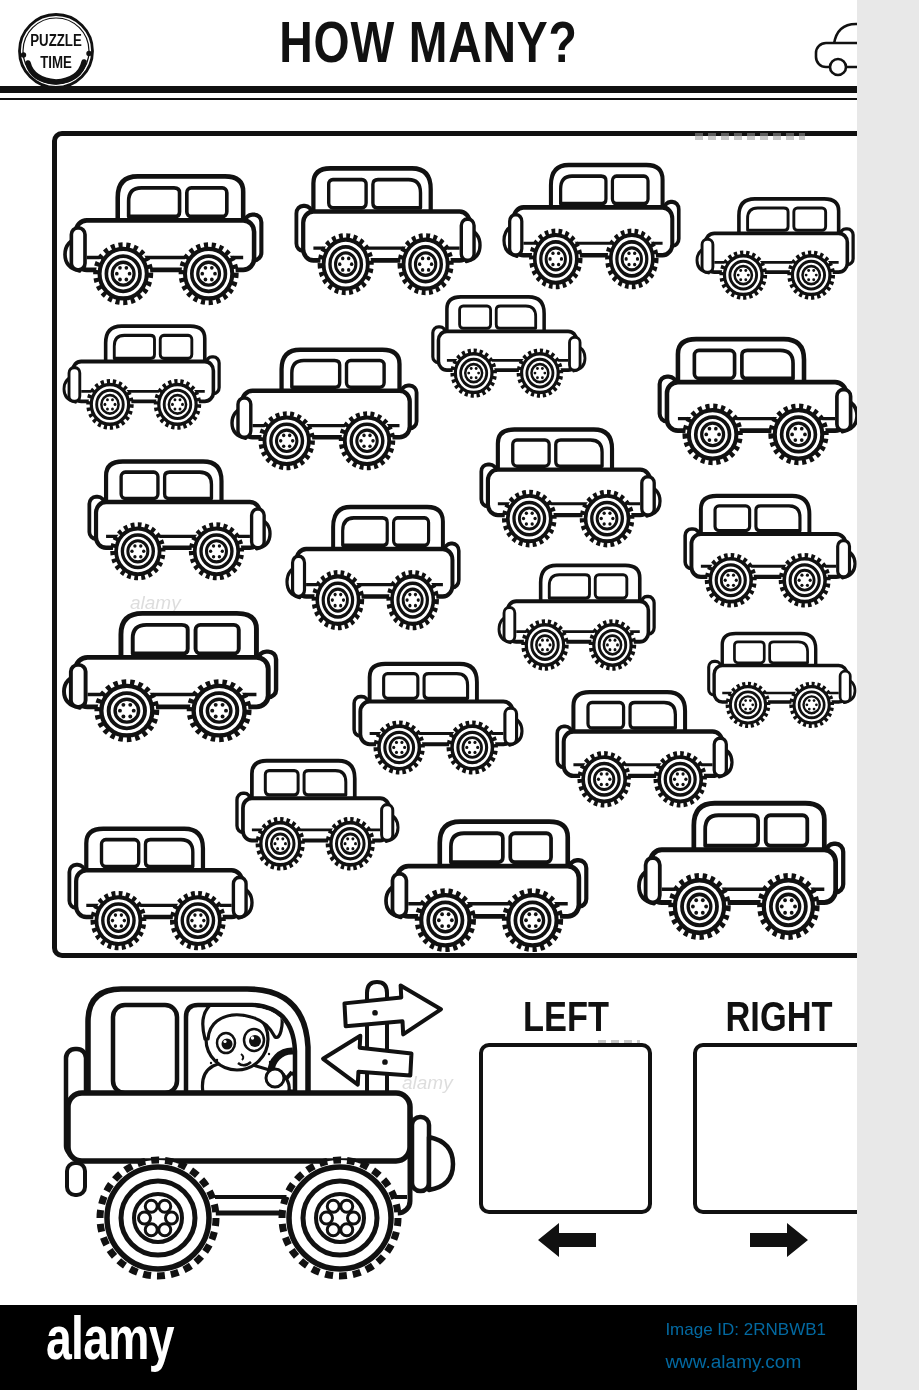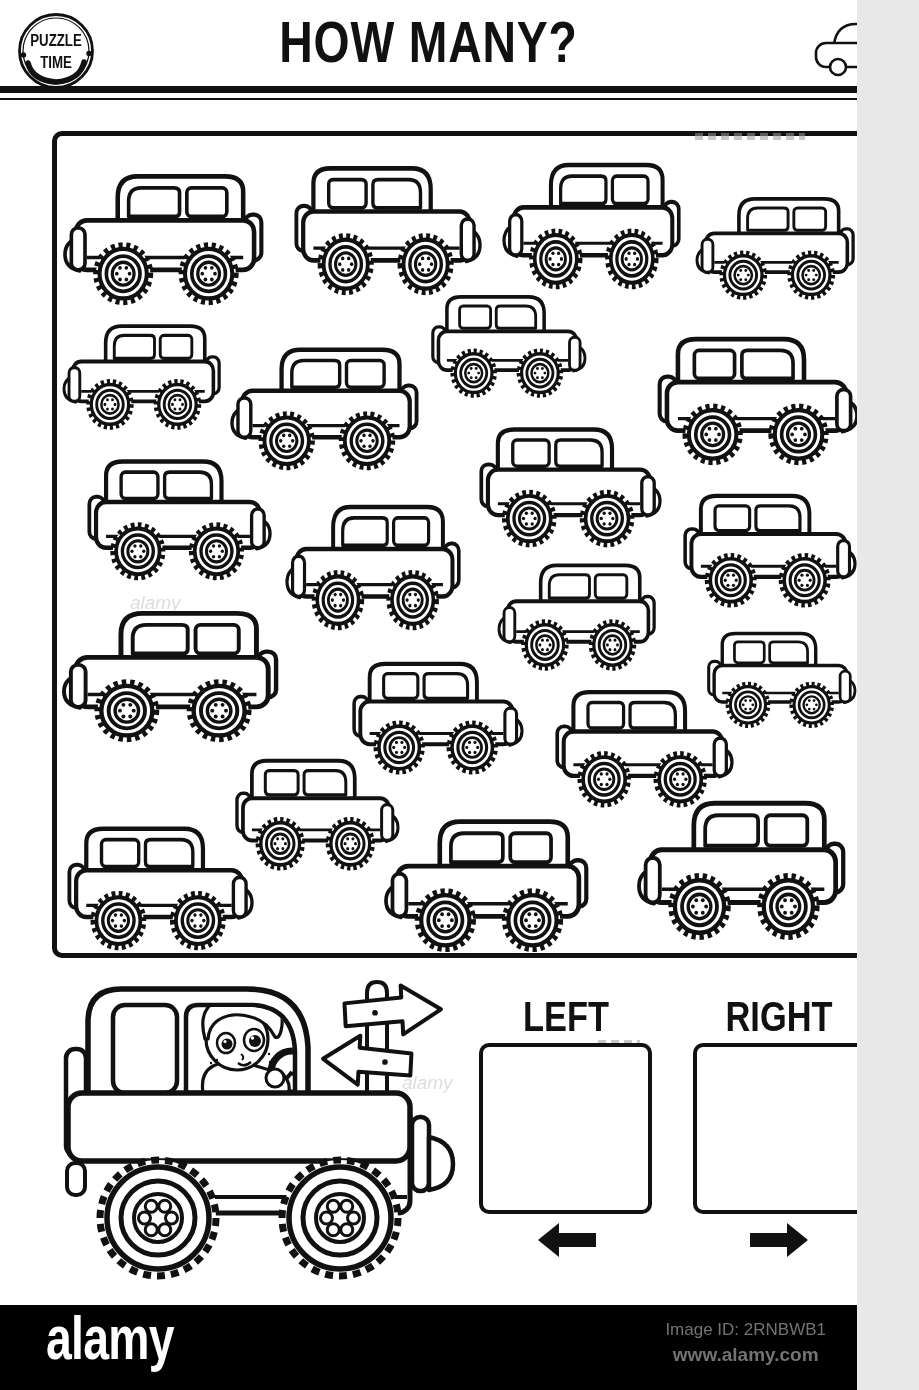--- a/index.html
+++ b/index.html
@@ -19,23 +19,23 @@
   .ansbox{top:1043px;width:173px;height:171px;border:4px solid #111;border-radius:10px;
           box-sizing:border-box;background:#fff}
   #left-box{left:479px}
   #right-box{left:693px}
   .ansarrow{top:1220px;width:60px;height:40px}
   #left-arrow{left:536px}
   #right-arrow{left:750px}
   .footer{left:0;top:1305px;width:919px;height:85px;background:#000}
   .brand{left:46px;top:1303px;color:#fff;font-size:61px;font-weight:bold;
          transform:scaleX(.76);transform-origin:left top;letter-spacing:-1px}
-  .fright{right:31px;top:1320px;color:#737373;text-align:center}
+  .fright{right:31px;top:1320px;color:#0369a1;text-align:left}
   .fid{font-size:17px;font-weight:normal}
-  .furl{font-size:19px;font-weight:bold;margin-top:4px}
+  .furl{font-size:19px;font-weight:normal;margin-top:11px}
   .wm{color:#999;opacity:.33;font-size:19px;font-style:italic;pointer-events:none}
   .dashes{height:7px;background:repeating-linear-gradient(90deg,#9a9a9a 0 8px,transparent 8px 13px);
           opacity:.55}
   svg .ln{fill:#fff;stroke:#111;stroke-linejoin:round;stroke-linecap:round}
   #cars-svg{left:0;top:0;pointer-events:none}
 </style>
 </head>
 <body>
 
 <div class="page">

